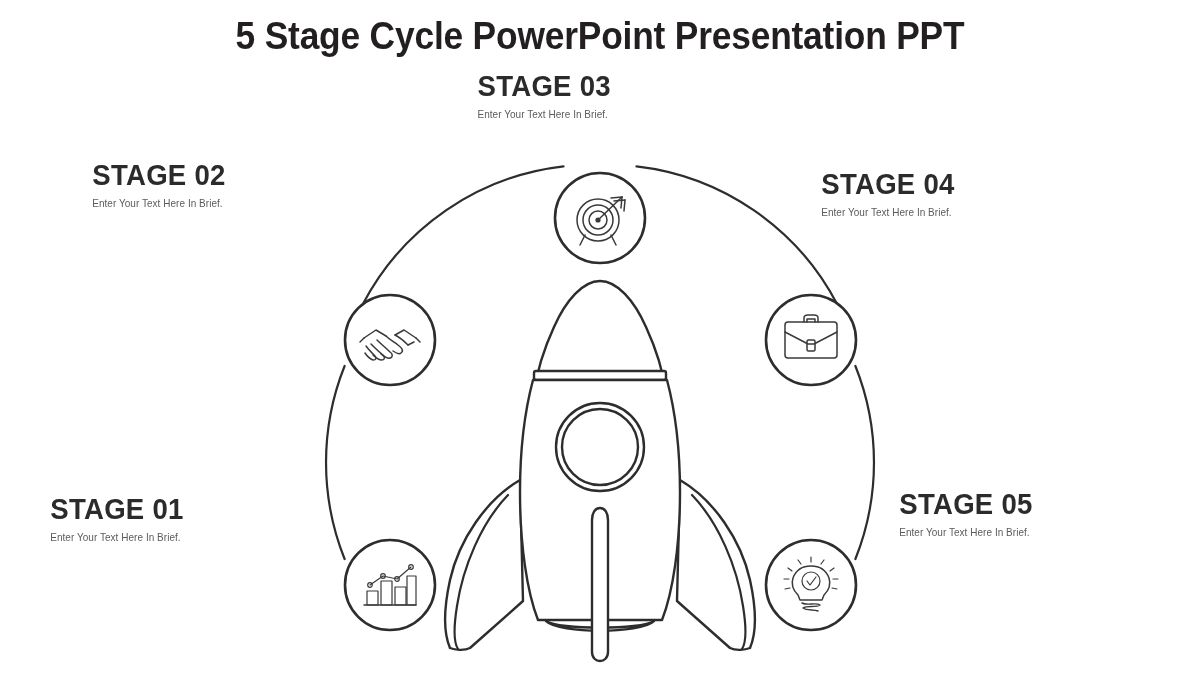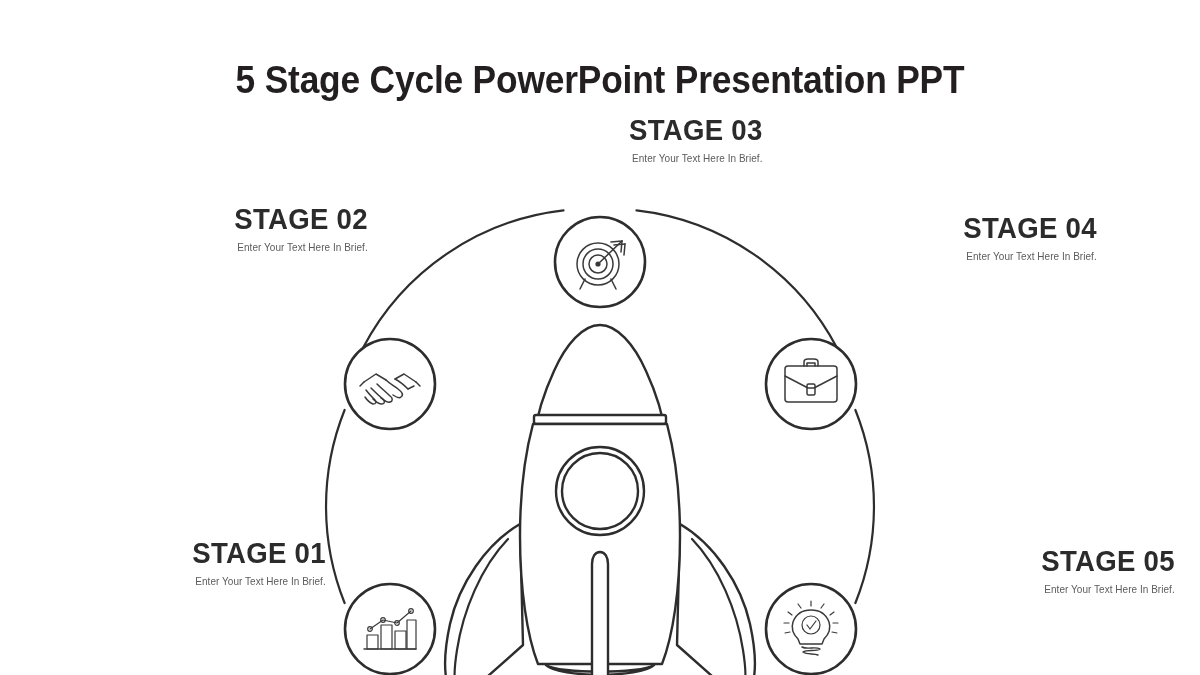--- a/index.html
+++ b/index.html
@@ -15,21 +15,20 @@
     font-family: "Liberation Sans", "DejaVu Sans", sans-serif;
     -webkit-font-smoothing: antialiased;
   }
 
   #slide {
     position: absolute;
     inset: 0;
     width: 1200px;
     height: 536px;
     background: #ffffff;
-    margin-top: 44px;
   }
 
   
   #slide-title {
     position: absolute;
     left: 0;
     top: 16px;
     width: 1200px;
     text-align: center;
     font-family: "Liberation Sans Narrow", "Liberation Sans", sans-serif;
@@ -39,21 +38,21 @@
     color: #231f20;
     line-height: 1.1;
     transform: scaleX(0.93);
     transform-origin: 50% 50%;
     white-space: nowrap;
   }
 
   
   .stage-label {
     position: absolute;
-    text-align: right;
+    text-align: left;
     white-space: nowrap;
   }
   .stage-label .stage-title {
     font-family: "Liberation Sans Narrow", "Liberation Sans", sans-serif;
     font-size: 29px;
     font-weight: 700;
     color: #2b2b2b;
     letter-spacing: 0.3px;
     line-height: 1.15;
     transform: scaleX(0.95);
@@ -67,21 +66,21 @@
     letter-spacing: 0.05px;
     margin-top: 5px;
     transform: scaleX(0.95);
     transform-origin: 50% 50%;
   }
 
   #label-stage-03 { left: 470px; top: 70px; width: 300px; }
   #label-stage-02 { left: 85px;  top: 159px; width: 290px; }
   #label-stage-04 { left: 814px; top: 168px; width: 290px; }
   #label-stage-01 { left: 43px;  top: 493px; width: 290px; }
-  #label-stage-05 { left: 892px; top: 501px; width: 290px; }
+  #label-stage-05 { left: 892px; top: 488px; width: 290px; }
 
   
   #diagram {
     position: absolute;
     left: 0;
     top: 0;
     width: 1200px;
     height: 675px;
   }
 

